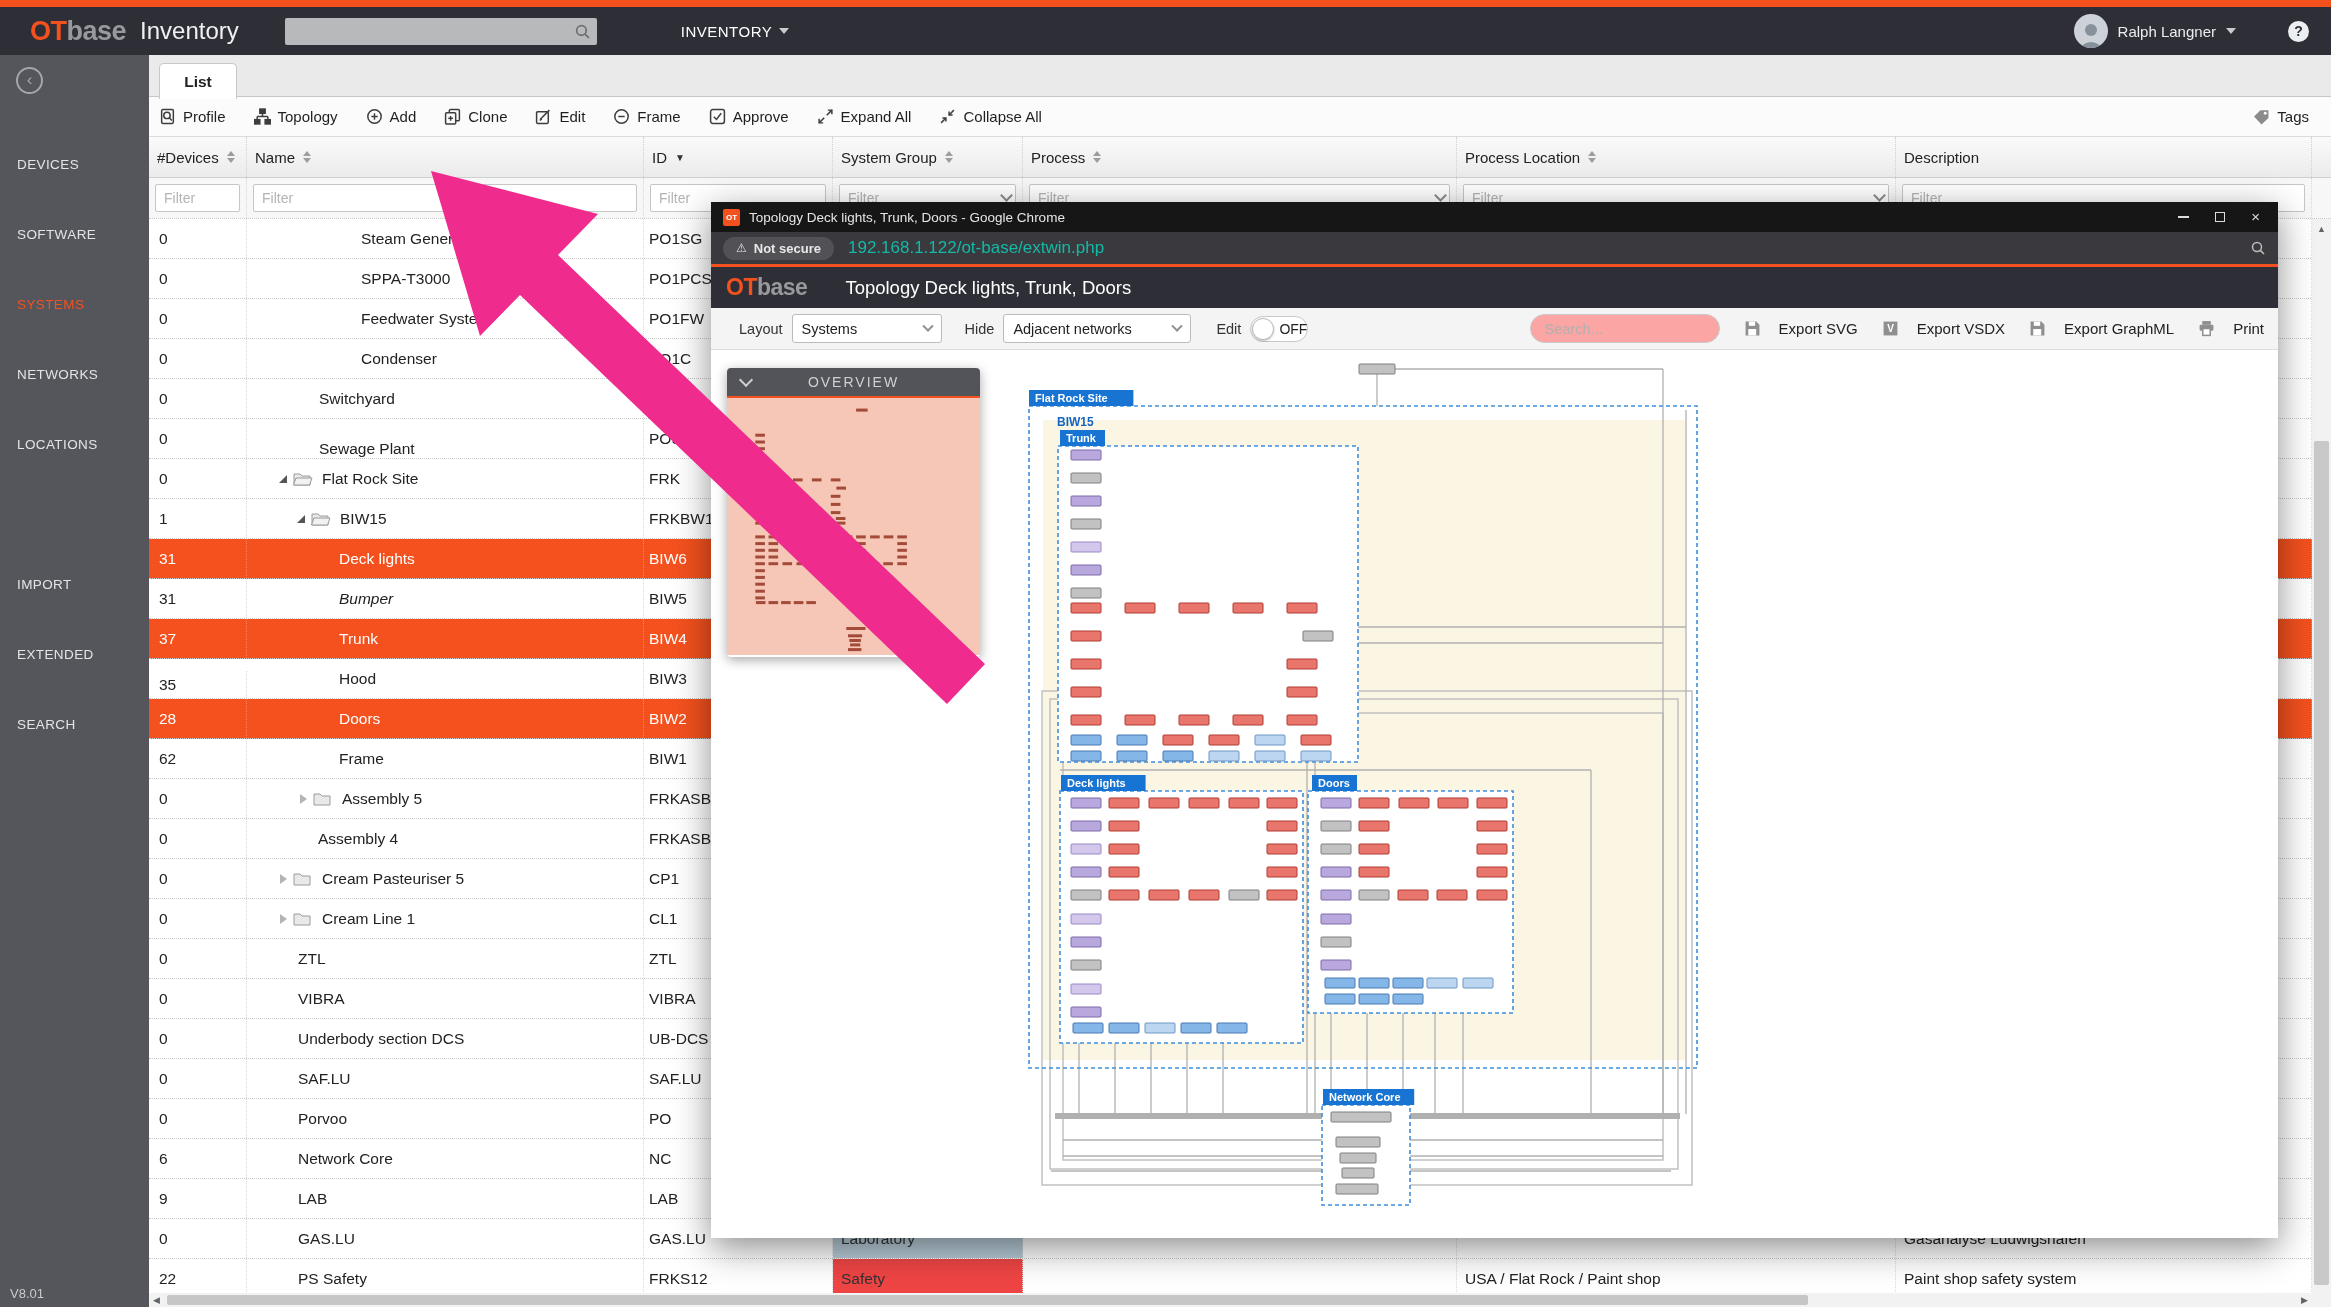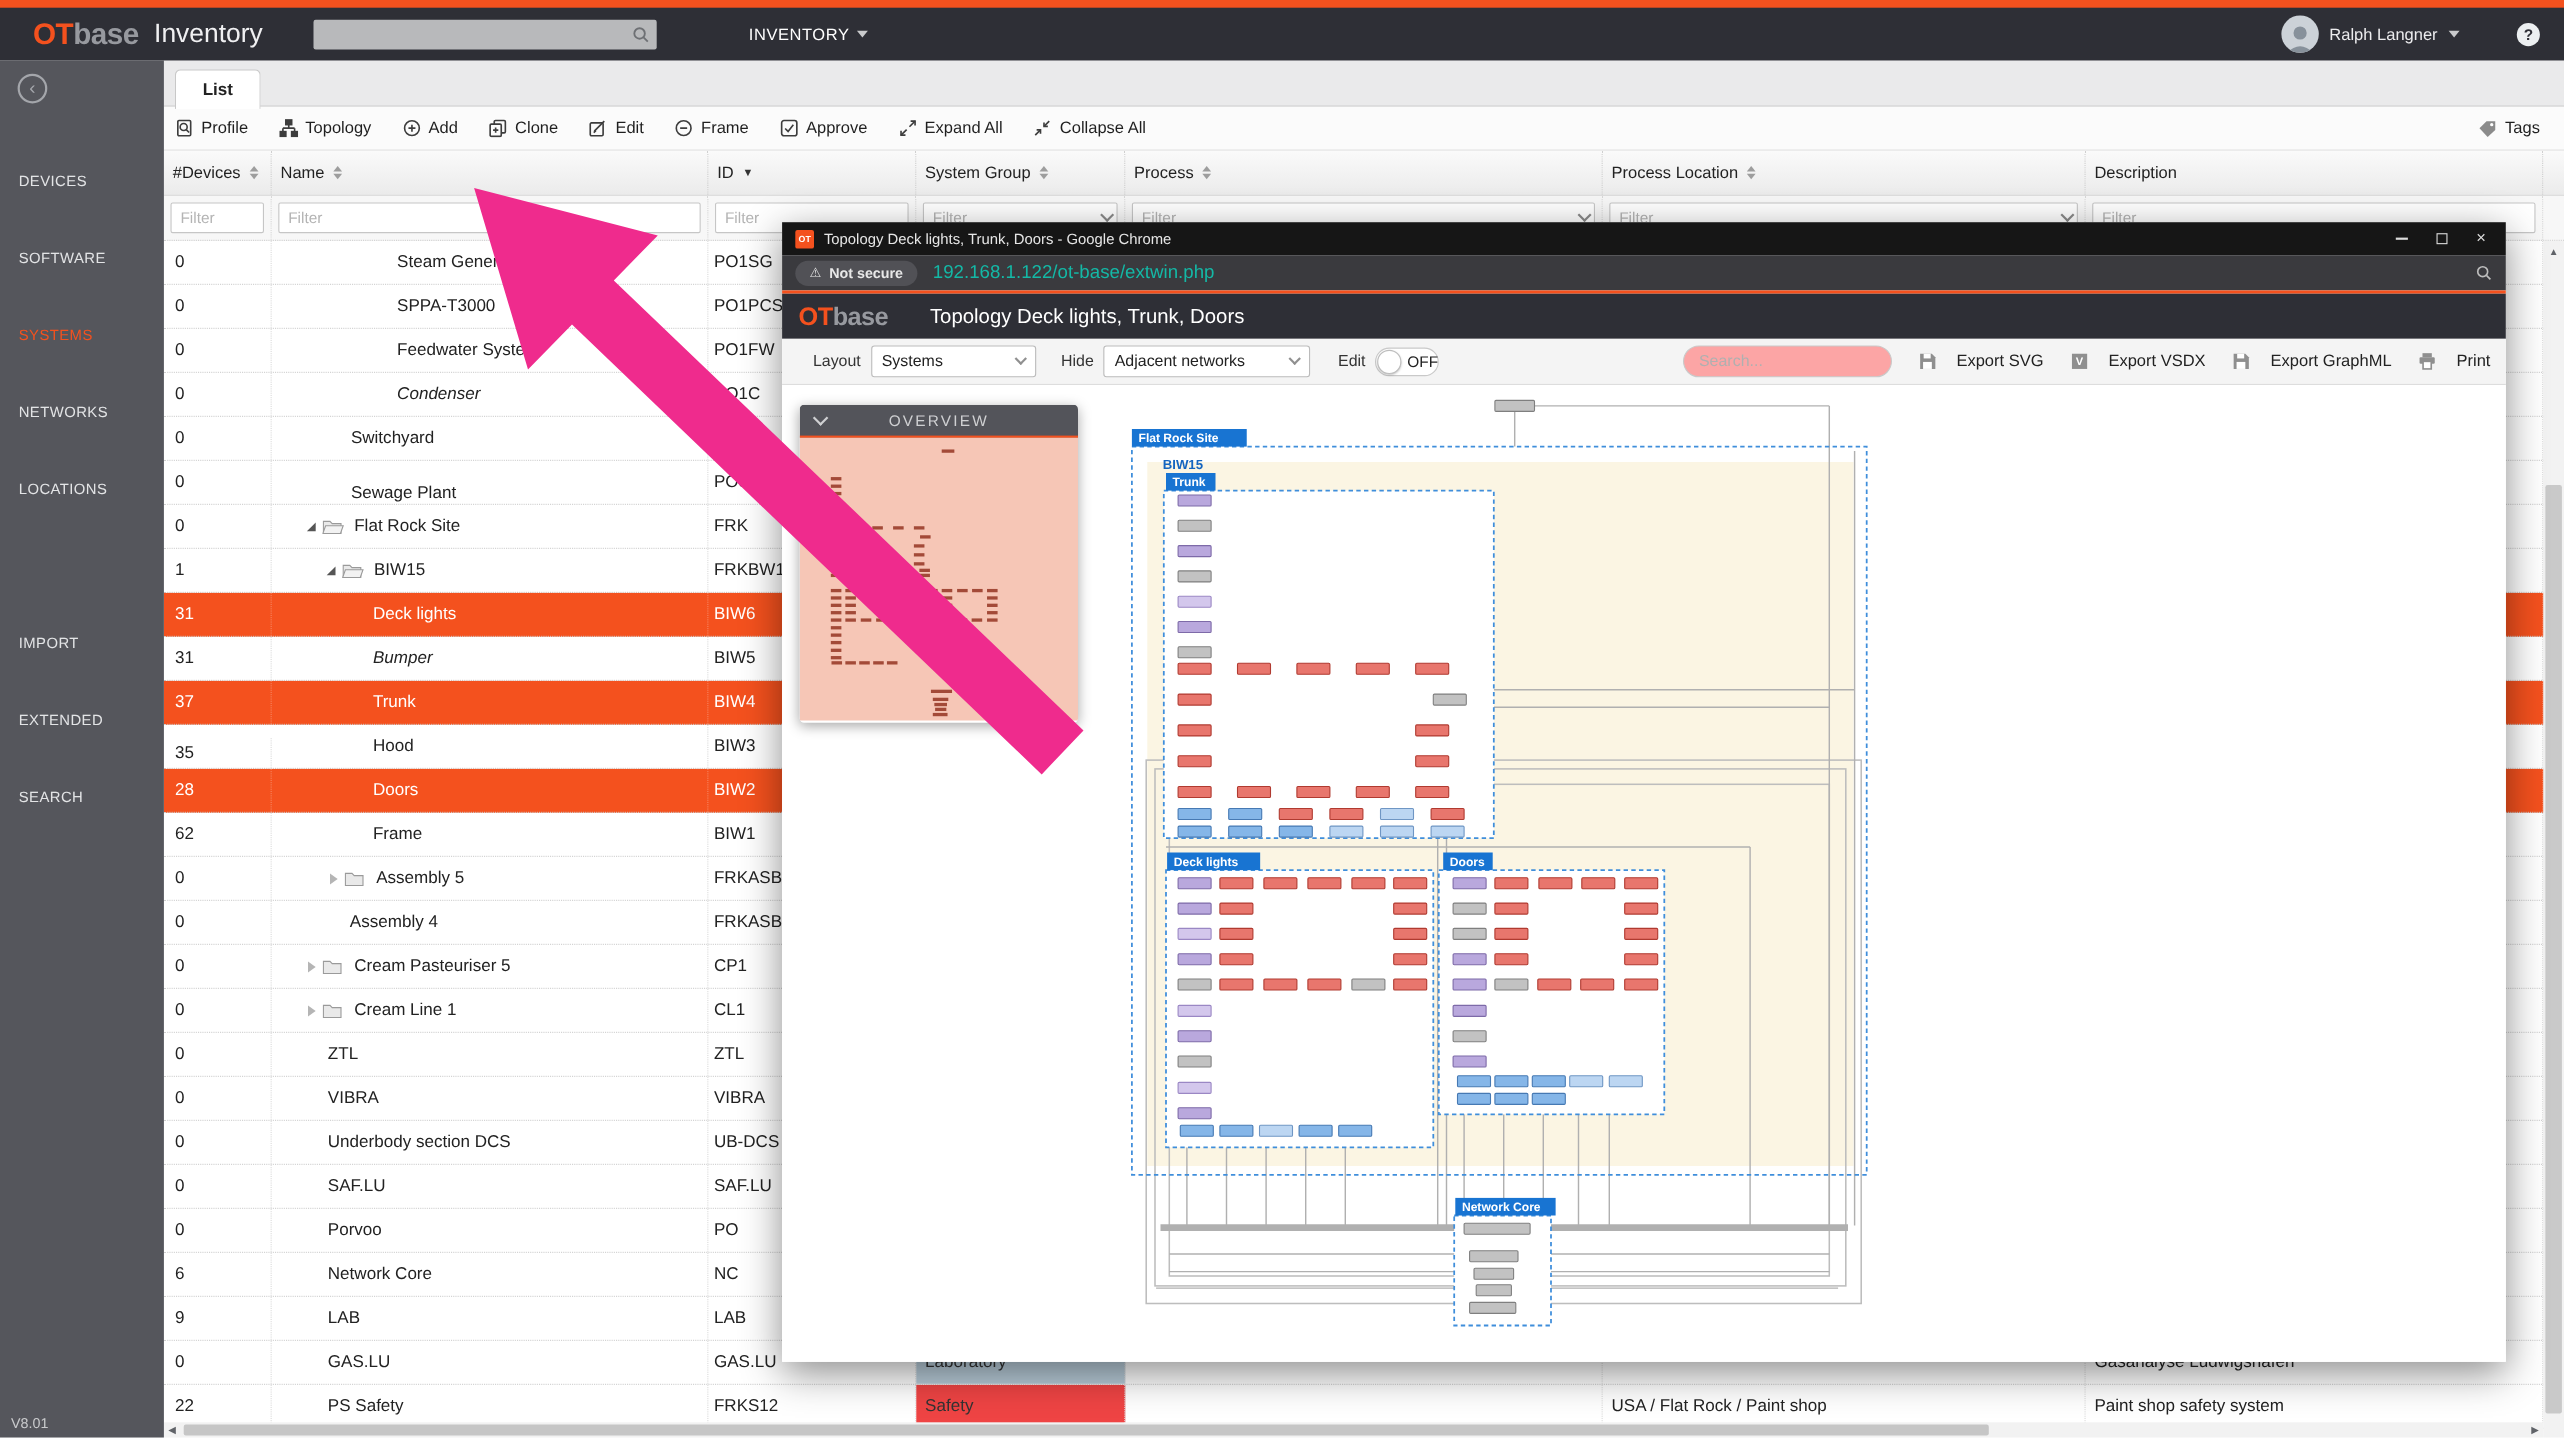--- a/index.html
+++ b/index.html
@@ -350,21 +350,21 @@
           <span class="nm">Feedwater System</span>
         </div>
         <div class="cell c-id" style="width: 189px;">PO1FW</div>
         <div class="cell" style="width: 190px;"></div>
         <div class="cell" style="width: 434px;"></div>
         <div class="cell" style="width: 439px;"></div>
         <div class="cell" style="width: 416px;"></div>
       </div>
       <div class="trow">
         <div class="cell c-num" style="width: 98px;">0</div>
-        <div class="cell c-name" style="width: 397px; padding-left: 110px; font-style: italic;">
+        <div class="cell c-name" style="width: 397px; padding-left: 110px;">
           <span class="nm">Condenser</span>
         </div>
         <div class="cell c-id" style="width: 189px;">PO1C</div>
         <div class="cell" style="width: 190px;"></div>
         <div class="cell" style="width: 434px;"></div>
         <div class="cell" style="width: 439px;"></div>
         <div class="cell" style="width: 416px;"></div>
       </div>
       <div class="trow">
         <div class="cell c-num" style="width: 98px;">0</div>

